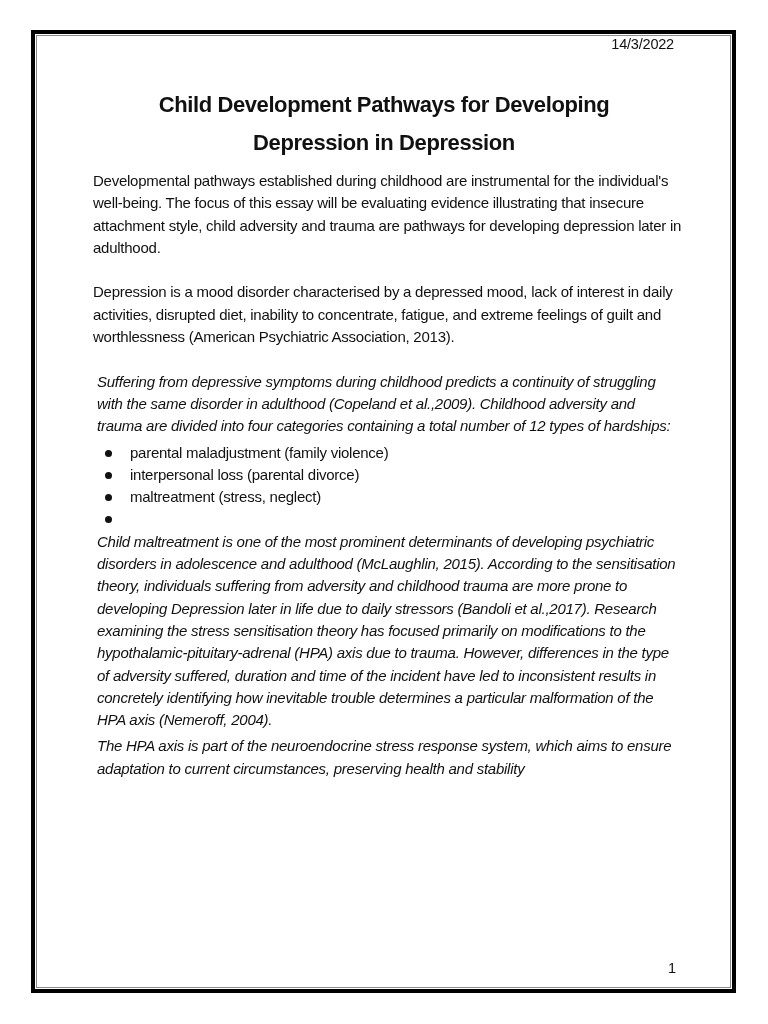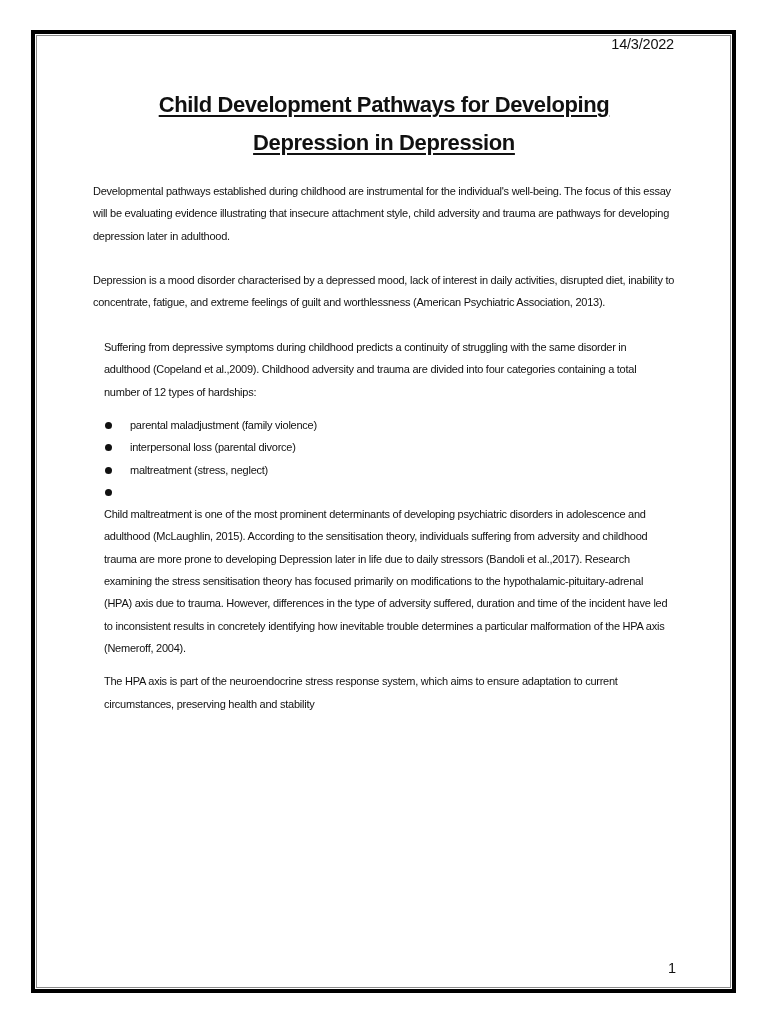--- a/index.html
+++ b/index.html
@@ -45,38 +45,38 @@
       left: 60px;
       width: 648px;
       top: 86px;
       text-align: center;
       font-weight: bold;
       font-size: 22px;
       line-height: 38px;
       letter-spacing: -0.4px;
     }
     .title span {
-      text-decoration: underline;
       text-decoration-thickness: 2px;
       text-underline-offset: 3px;
     }
     .body-text {
       position: absolute;
       left: 93px;
-      top: 180px;
+      top: 170px;
       width: 590px;
-      font-size: 11px;
+      font-size: 15px;
       line-height: 22.3px;
       letter-spacing: -0.25px;
     }
     .body-text p {
       margin: 0 0 22.3px 0;
     }
     .body-text p.tight {
-      margin: 11px;
+      margin: 4px;
+      font-style: italic;
     }
     .body-text ul {
       margin: 0 0 22.3px 0;
       padding: 0;
       list-style: none;
     }
     .body-text ul li {
       position: relative;
       padding-left: 37px;
     }

